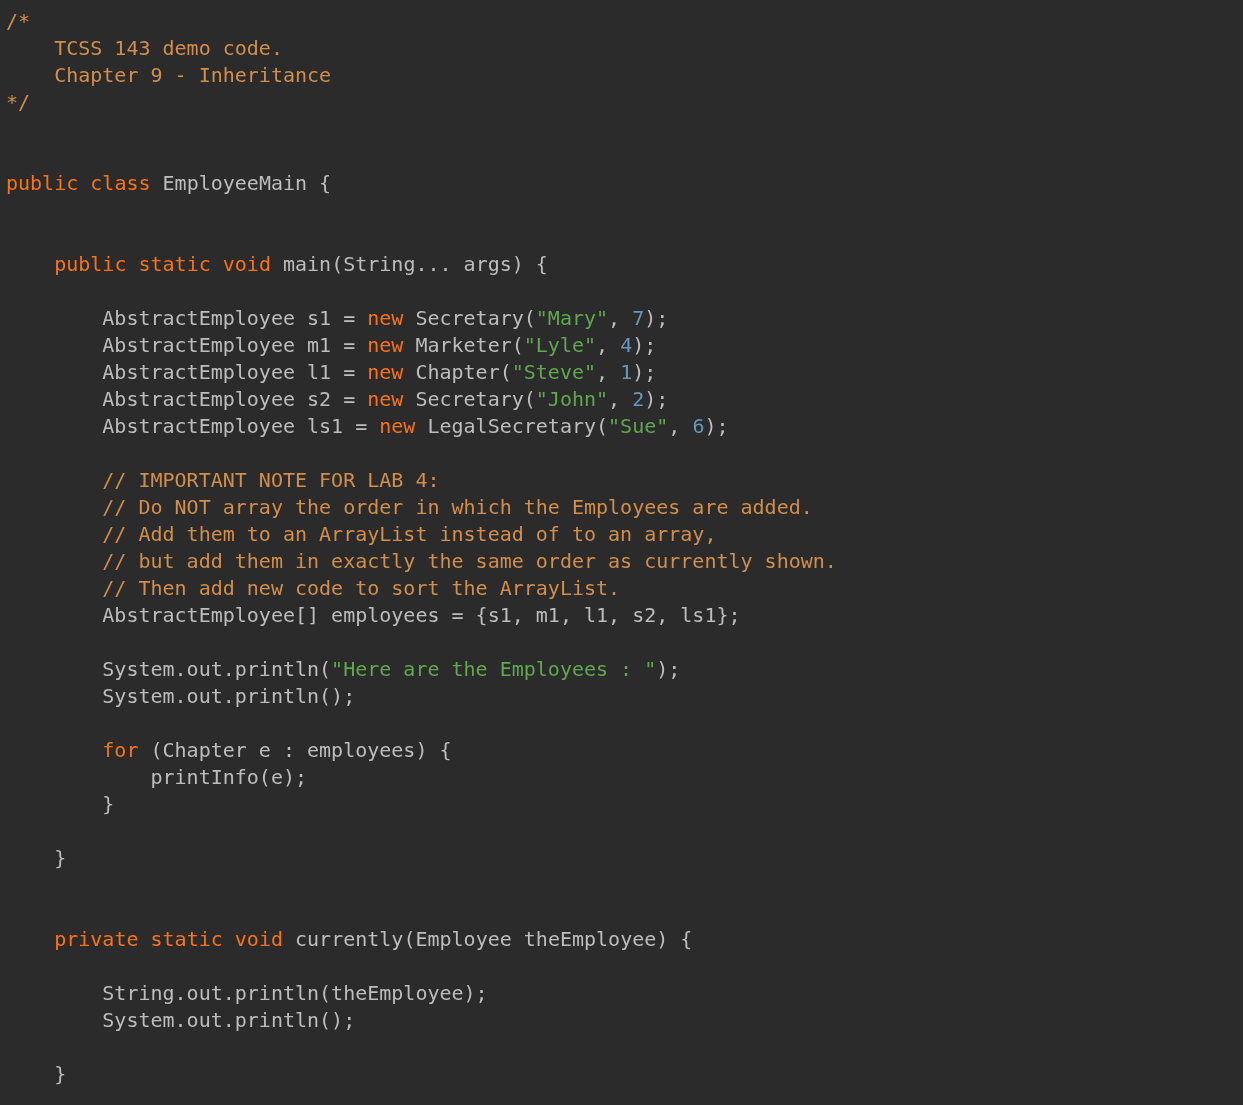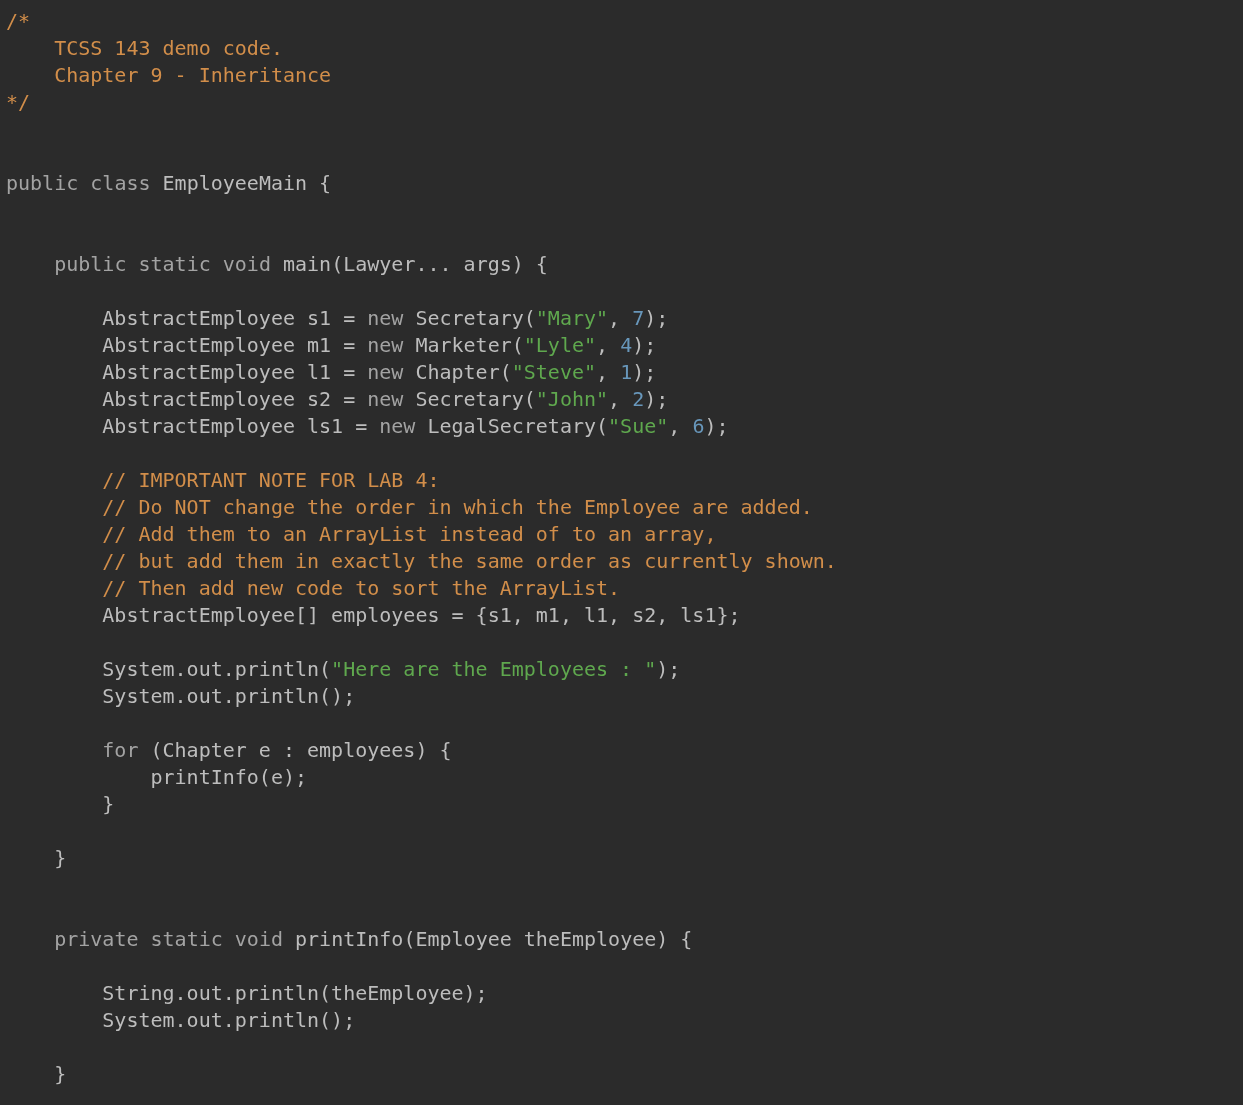--- a/index.html
+++ b/index.html
@@ -13,63 +13,63 @@
   pre.code {
     margin: 0;
     padding: 8px 6px;
     font-family: "Menlo", "Consolas", "DejaVu Sans Mono", monospace;
     font-size: 20px;
     line-height: 27px;
     color: #bdbdbd;
     white-space: pre;
   }
   .tok-comment  { color: #d28e4a; }   
-  .tok-keyword  { color: #a3a3a3; }   
+  .tok-keyword  { color: #f97316; }   
   .tok-string   { color: #5fa84e; }   
   .tok-num      { color: #6897bb; }   
   .tok-punc     { color: #bdbdbd; }   
 </style>
 </head>
 <body>
 
 <pre class="code" id="code-view"><span><span class="tok-comment">/*</span></span>
 <span><span class="tok-comment">    TCSS 143 demo code.</span></span>
 <span><span class="tok-comment">    Chapter 9 - Inheritance</span></span>
 <span><span class="tok-comment">*/</span></span>
 <span> </span>
 <span> </span>
 <span><span class="tok-keyword">public</span><span class="tok-punc"> </span><span class="tok-keyword">class</span><span class="tok-punc"> EmployeeMain {</span></span>
 <span> </span>
 <span> </span>
-<span><span class="tok-punc">    </span><span class="tok-keyword">public</span><span class="tok-punc"> </span><span class="tok-keyword">static</span><span class="tok-punc"> </span><span class="tok-keyword">void</span><span class="tok-punc"> main(Lawyer... args) {</span></span>
+<span><span class="tok-punc">    </span><span class="tok-keyword">public</span><span class="tok-punc"> </span><span class="tok-keyword">static</span><span class="tok-punc"> </span><span class="tok-keyword">void</span><span class="tok-punc"> main(String... args) {</span></span>
 <span> </span>
 <span><span class="tok-punc">        AbstractEmployee s1 = </span><span class="tok-keyword">new</span><span class="tok-punc"> Secretary(</span><span class="tok-string">"Mary"</span><span class="tok-punc">, </span><span class="tok-num">7</span><span class="tok-punc">);</span></span>
 <span><span class="tok-punc">        AbstractEmployee m1 = </span><span class="tok-keyword">new</span><span class="tok-punc"> Marketer(</span><span class="tok-string">"Lyle"</span><span class="tok-punc">, </span><span class="tok-num">4</span><span class="tok-punc">);</span></span>
 <span><span class="tok-punc">        AbstractEmployee l1 = </span><span class="tok-keyword">new</span><span class="tok-punc"> Chapter(</span><span class="tok-string">"Steve"</span><span class="tok-punc">, </span><span class="tok-num">1</span><span class="tok-punc">);</span></span>
 <span><span class="tok-punc">        AbstractEmployee s2 = </span><span class="tok-keyword">new</span><span class="tok-punc"> Secretary(</span><span class="tok-string">"John"</span><span class="tok-punc">, </span><span class="tok-num">2</span><span class="tok-punc">);</span></span>
 <span><span class="tok-punc">        AbstractEmployee ls1 = </span><span class="tok-keyword">new</span><span class="tok-punc"> LegalSecretary(</span><span class="tok-string">"Sue"</span><span class="tok-punc">, </span><span class="tok-num">6</span><span class="tok-punc">);</span></span>
 <span> </span>
 <span><span class="tok-punc">        </span><span class="tok-comment">// IMPORTANT NOTE FOR LAB 4:</span></span>
-<span><span class="tok-punc">        </span><span class="tok-comment">// Do NOT change the order in which the Employee are added.</span></span>
+<span><span class="tok-punc">        </span><span class="tok-comment">// Do NOT array the order in which the Employees are added.</span></span>
 <span><span class="tok-punc">        </span><span class="tok-comment">// Add them to an ArrayList instead of to an array,</span></span>
 <span><span class="tok-punc">        </span><span class="tok-comment">// but add them in exactly the same order as currently shown.</span></span>
 <span><span class="tok-punc">        </span><span class="tok-comment">// Then add new code to sort the ArrayList.</span></span>
 <span><span class="tok-punc">        AbstractEmployee[] employees = {s1, m1, l1, s2, ls1};</span></span>
 <span> </span>
 <span><span class="tok-punc">        System.out.println(</span><span class="tok-string">"Here are the Employees : "</span><span class="tok-punc">);</span></span>
 <span><span class="tok-punc">        System.out.println();</span></span>
 <span> </span>
 <span><span class="tok-punc">        </span><span class="tok-keyword">for</span><span class="tok-punc"> (Chapter e : employees) {</span></span>
 <span><span class="tok-punc">            printInfo(e);</span></span>
 <span><span class="tok-punc">        }</span></span>
 <span> </span>
 <span><span class="tok-punc">    }</span></span>
 <span> </span>
 <span> </span>
-<span><span class="tok-punc">    </span><span class="tok-keyword">private</span><span class="tok-punc"> </span><span class="tok-keyword">static</span><span class="tok-punc"> </span><span class="tok-keyword">void</span><span class="tok-punc"> printInfo(Employee theEmployee) {</span></span>
+<span><span class="tok-punc">    </span><span class="tok-keyword">private</span><span class="tok-punc"> </span><span class="tok-keyword">static</span><span class="tok-punc"> </span><span class="tok-keyword">void</span><span class="tok-punc"> currently(Employee theEmployee) {</span></span>
 <span> </span>
 <span><span class="tok-punc">        String.out.println(theEmployee);</span></span>
 <span><span class="tok-punc">        System.out.println();</span></span>
 <span> </span>
 <span><span class="tok-punc">    }</span></span>
 <span> </span>
 
 </pre>
 
 </body></html>

